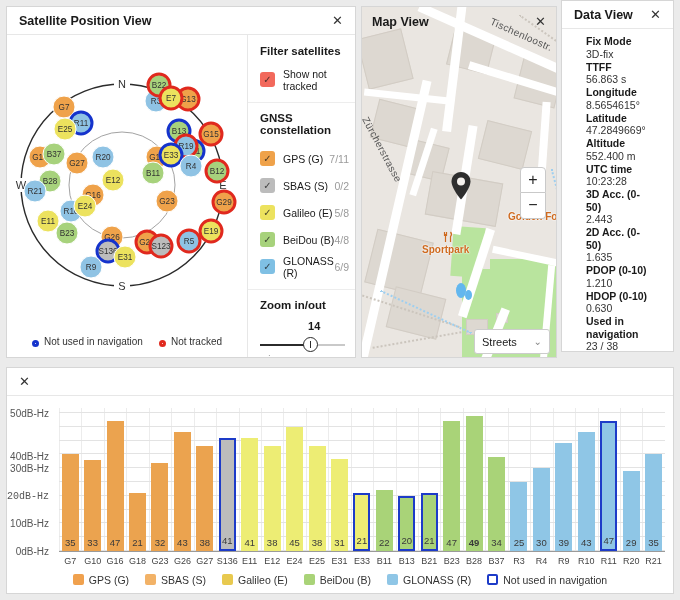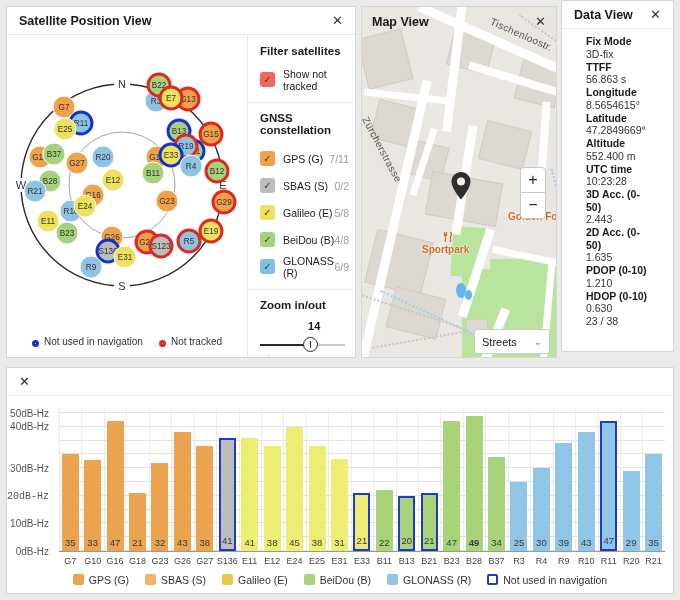--- a/index.html
+++ b/index.html
@@ -411,36 +411,37 @@
       </div>
       <div class="drow">
         <div class="dl">PDOP (0-10)</div>
         <div class="dv">1.210</div>
       </div>
       <div class="drow">
         <div class="dl">HDOP (0-10)</div>
         <div class="dv">0.630</div>
       </div>
       <div class="drow">
+        <div class="dl">Used in navigation</div>
         <div class="dv">23 / 38</div>
       </div>
     </div>
 </div>
 
 <div class="panel" id="signal-panel">
   <div class="hdr">
     <span class="x">✕</span>
   </div>
   <div id="chart-wrap">
     <div id="ylabels">
         <div class="yl" style="bottom: -5px;">0dB-Hz</div>
         <div class="yl" style="bottom: 22.6px;">10dB-Hz</div>
         <div class="yl" style="bottom: 50.2px; font-family: Liberation Mono, monospace;">20dB-Hz</div>
         <div class="yl" style="bottom: 77.8px;">30dB-Hz</div>
-        <div class="yl" style="bottom: 120px;">40dB-Hz</div>
+        <div class="yl" style="bottom: 90px;">40dB-Hz</div>
         <div class="yl" style="bottom: 133px;">50dB-Hz</div>
       </div>
     <div id="plot">
       <div id="bars">
           <div class="slot">
             <div class="bar" style="height: 96.6px; background: rgb(235, 163, 79);">
               <span class="bv">35</span>
             </div>
           </div>
           <div class="slot">

